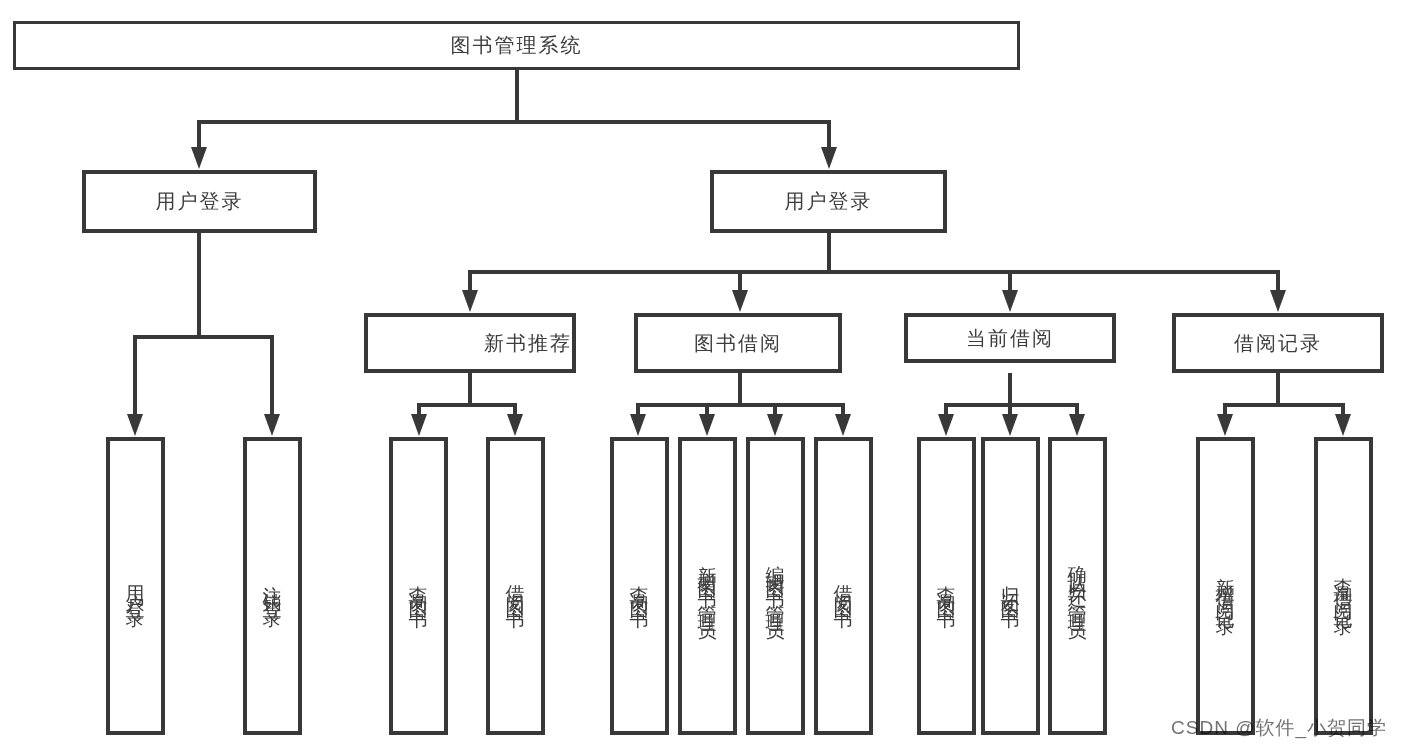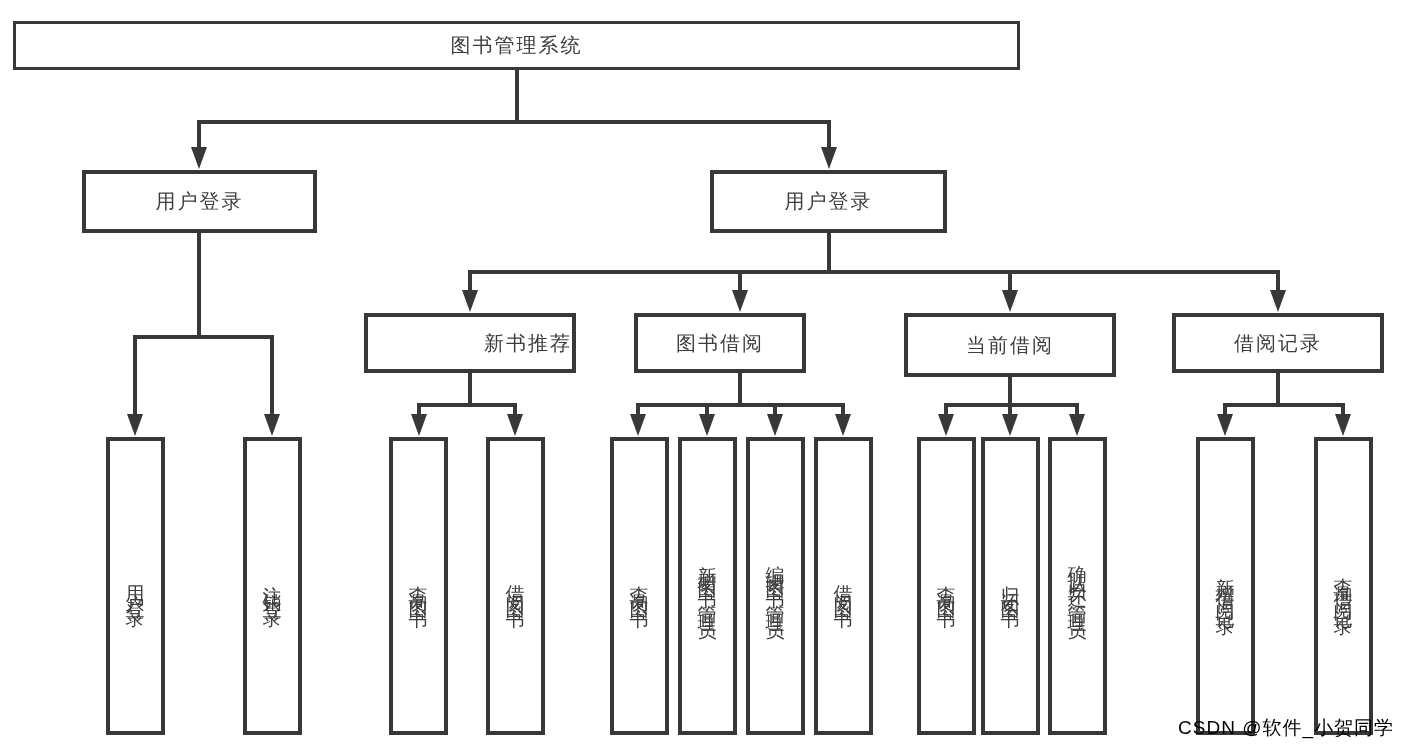--- a/index.html
+++ b/index.html
@@ -49,24 +49,24 @@
   .vlabel {
     writing-mode: vertical-rl;
     text-orientation: mixed;
     font-size: 19px;
     letter-spacing: 8px;
     color: #3d3d3d;
     line-height: 1;
   }
   .watermark {
     position: absolute;
-    right: 11px;
+    right: 18px;
     bottom: 6px;
     font-size: 19px;
-    color: #000000;
+    color: #737373;
     letter-spacing: 1px;
     mix-blend-mode: multiply;
     z-index: 10;
     white-space: nowrap;
   }
 </style>
 </head>
 <body>
 
 <div class="canvas">
@@ -114,24 +114,24 @@
   <div class="node lvl2" style="left:82px; top:170px; width:235px; height:63px;">
     <span class="hlabel">用户登录</span>
   </div>
   <div class="node lvl2" style="left:710px; top:170px; width:237px; height:63px;">
     <span class="hlabel">用户登录</span>
   </div>
 
   <div class="node lvl3" style="left:364px; top:313px; width:212px; height:60px;justify-content:flex-end;">
     <span class="hlabel">新书推荐</span>
   </div>
-  <div class="node lvl3" style="left:634px; top:313px; width:172px; height:60px;">
+  <div class="node lvl3" style="left:634px; top:313px; width:208px; height:60px;">
     <span class="hlabel">图书借阅</span>
   </div>
-  <div class="node lvl3" style="left:904px; top:313px; width:212px; height:64px;">
+  <div class="node lvl3" style="left:904px; top:313px; width:212px; height:50px;">
     <span class="hlabel">当前借阅</span>
   </div>
   <div class="node lvl3" style="left:1172px; top:313px; width:212px; height:60px;">
     <span class="hlabel">借阅记录</span>
   </div>
 
   <div class="leaf" style="left:106px; top:437px;">
     <span class="vlabel">用户登录</span>
   </div>
   <div class="leaf" style="left:243px; top:437px;">

